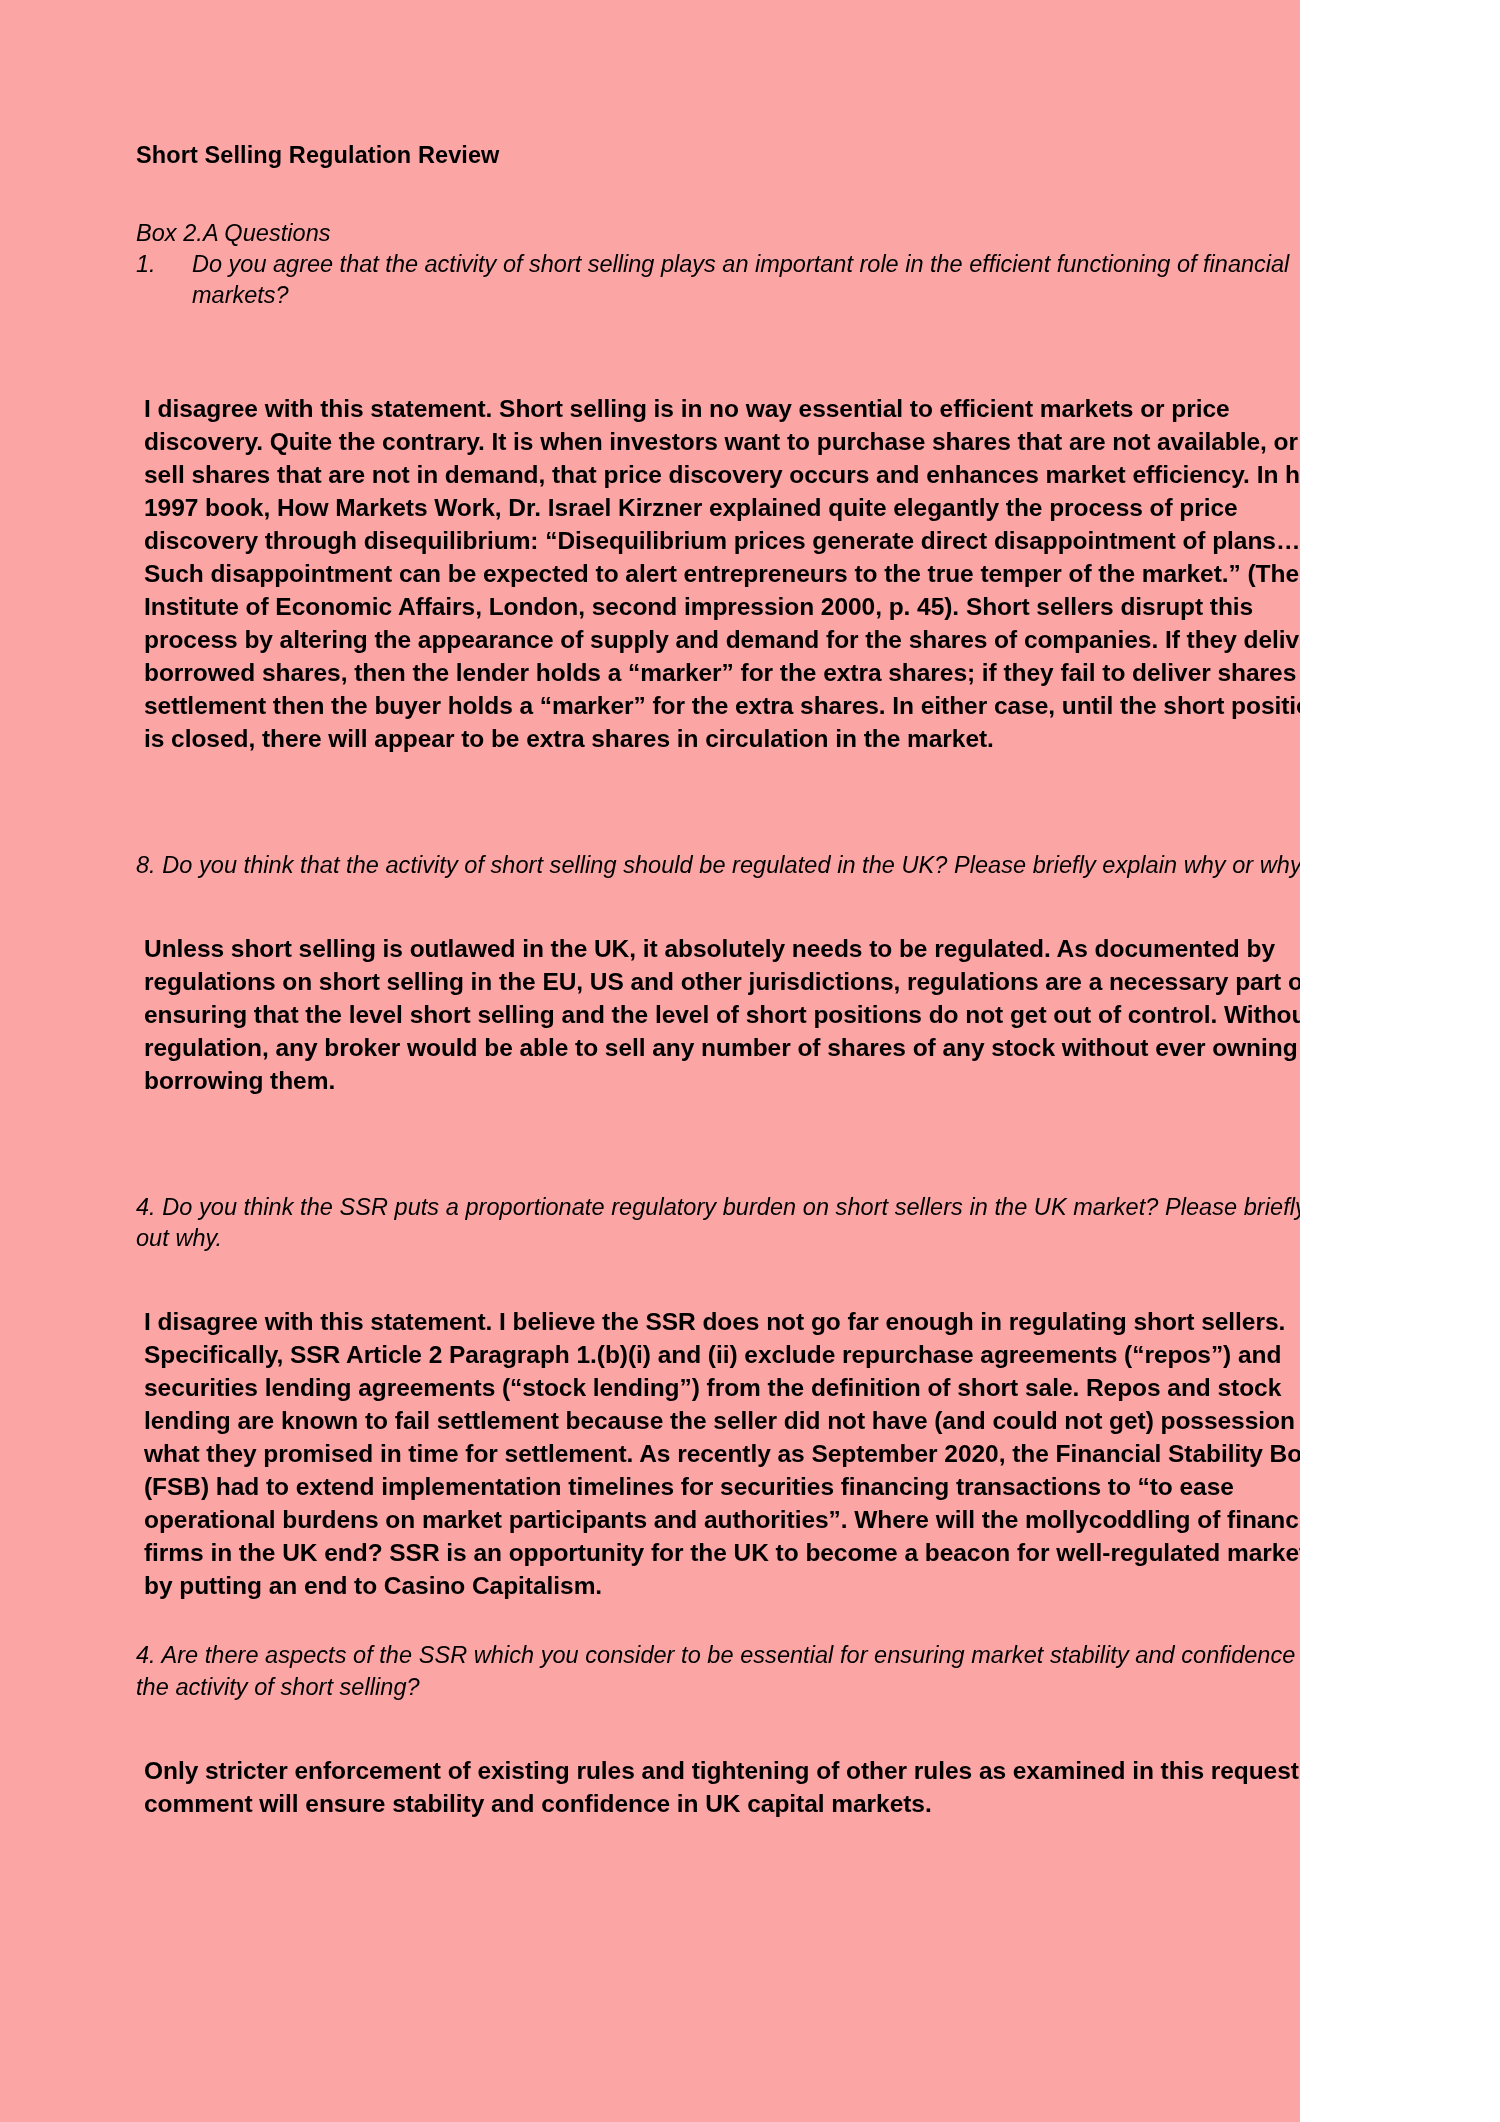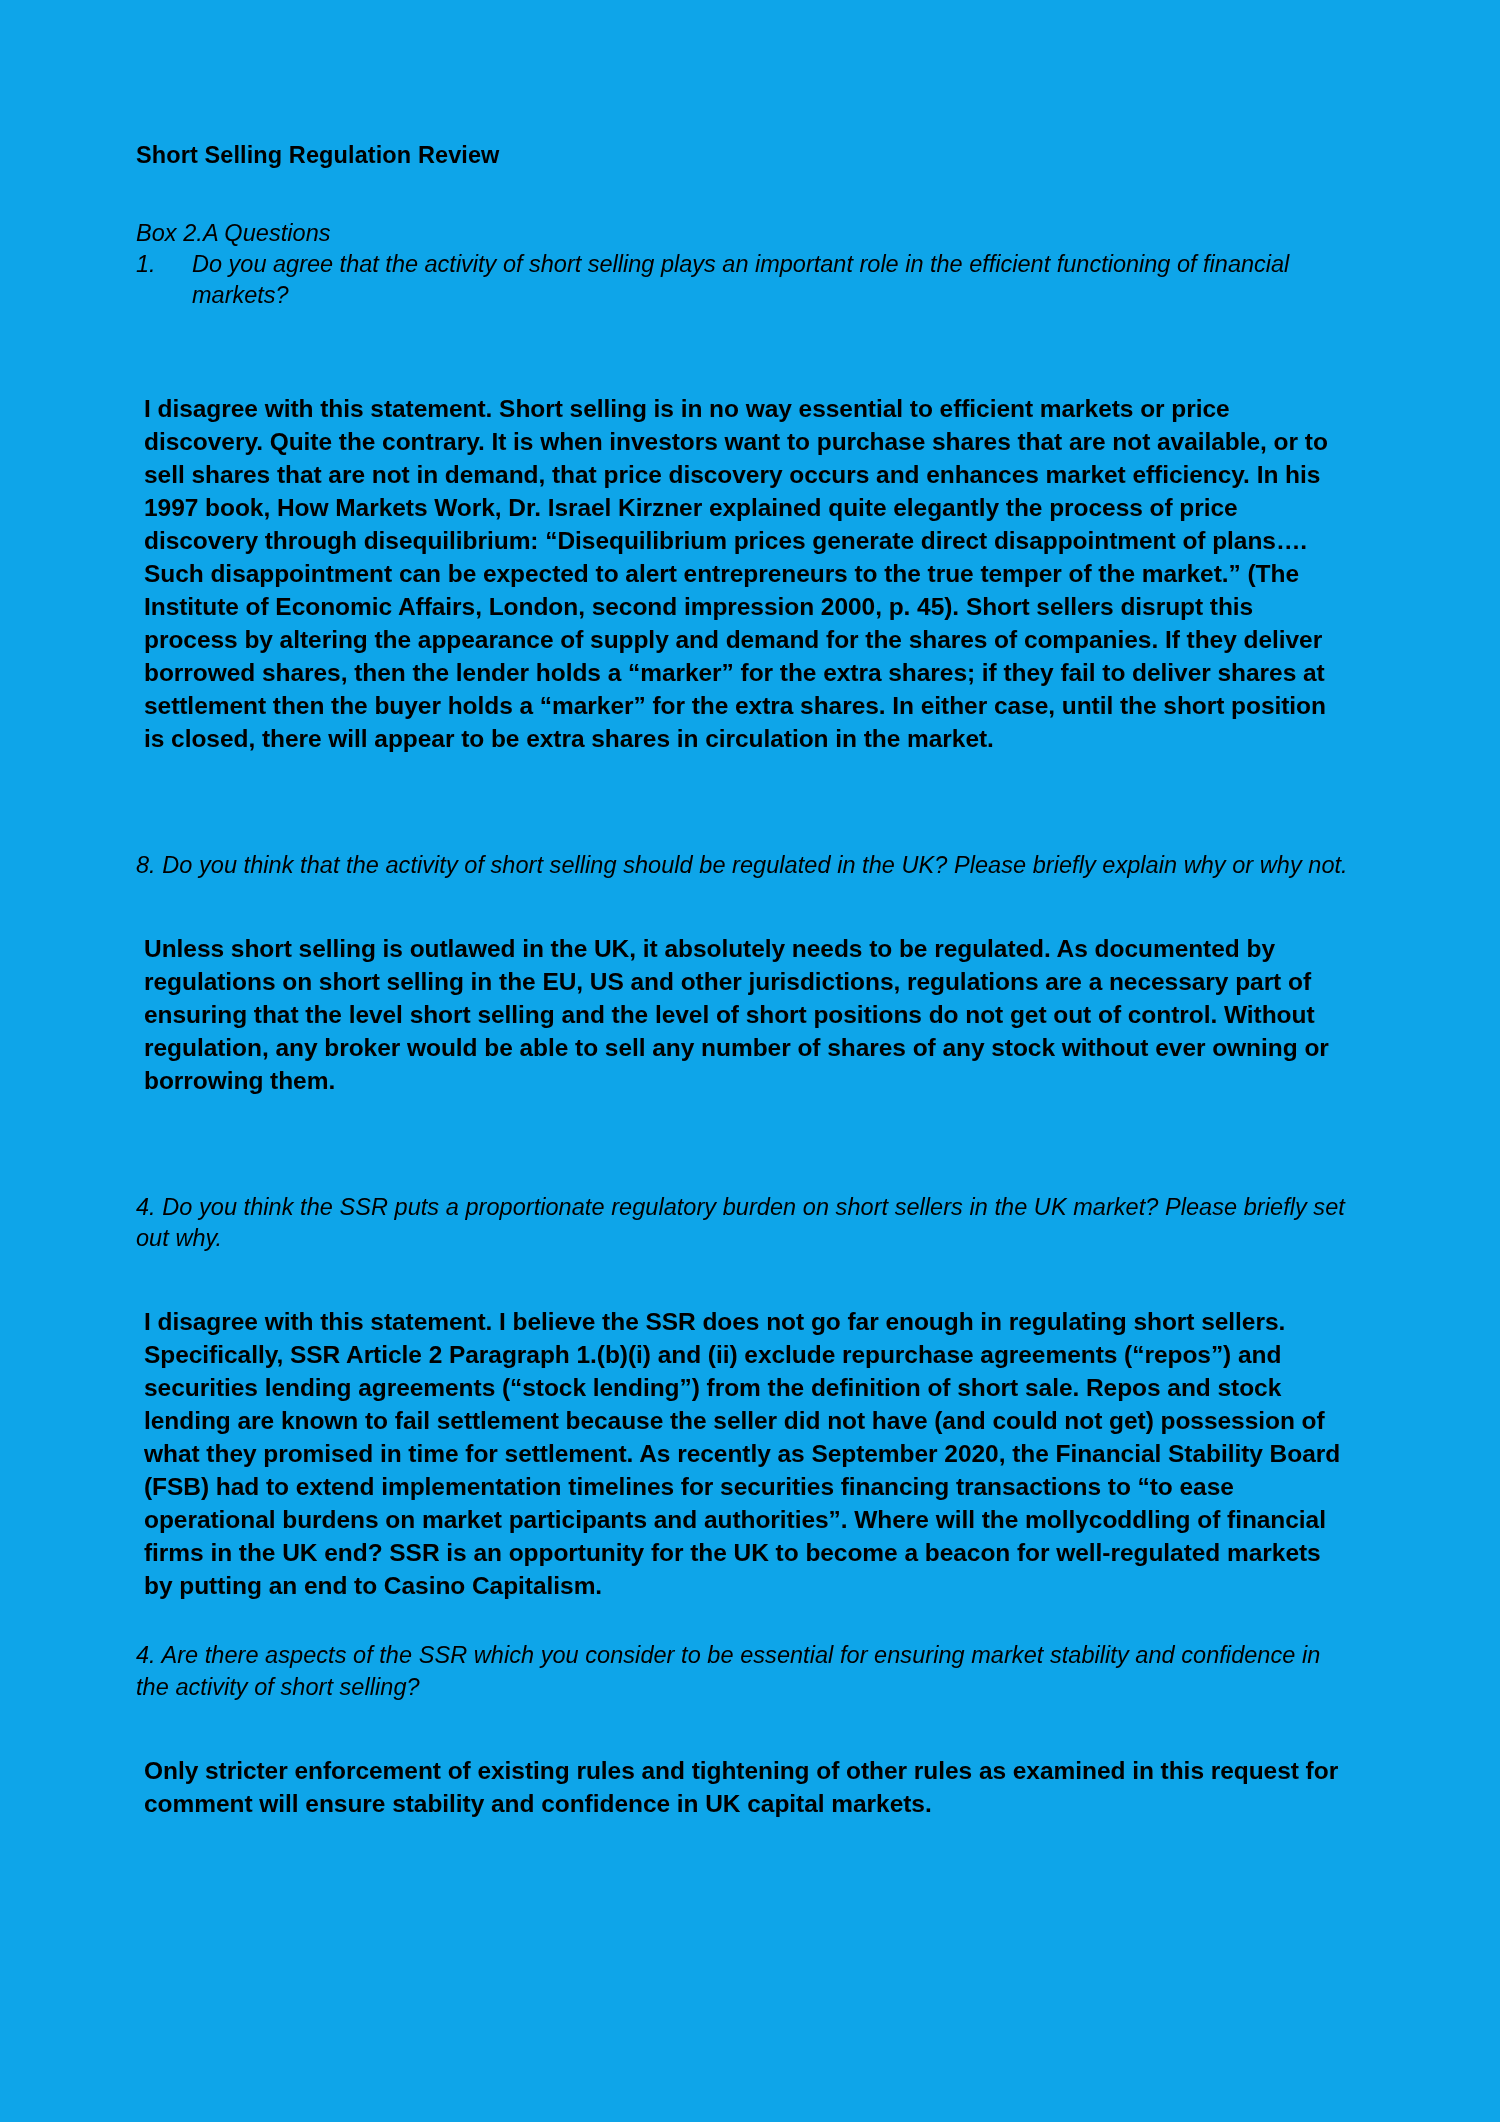--- a/index.html
+++ b/index.html
@@ -7,23 +7,23 @@
     padding: 0;
     background: #ffffff;
   }
   body {
     font-family: "Liberation Sans", sans-serif;
     color: #000000;
     -webkit-font-smoothing: antialiased;
   }
   .page {
     position: relative;
-    width: 1500px;
+    width: 1300px;
     height: 2122px;
-    background: #0ea5e9;
+    background: #fca5a5;
     box-sizing: border-box;
     overflow: hidden;
   }
   .content {
     position: absolute;
     left: 136px;
     top: 140px;
     width: 1215px;
   }
   .doc-title {

